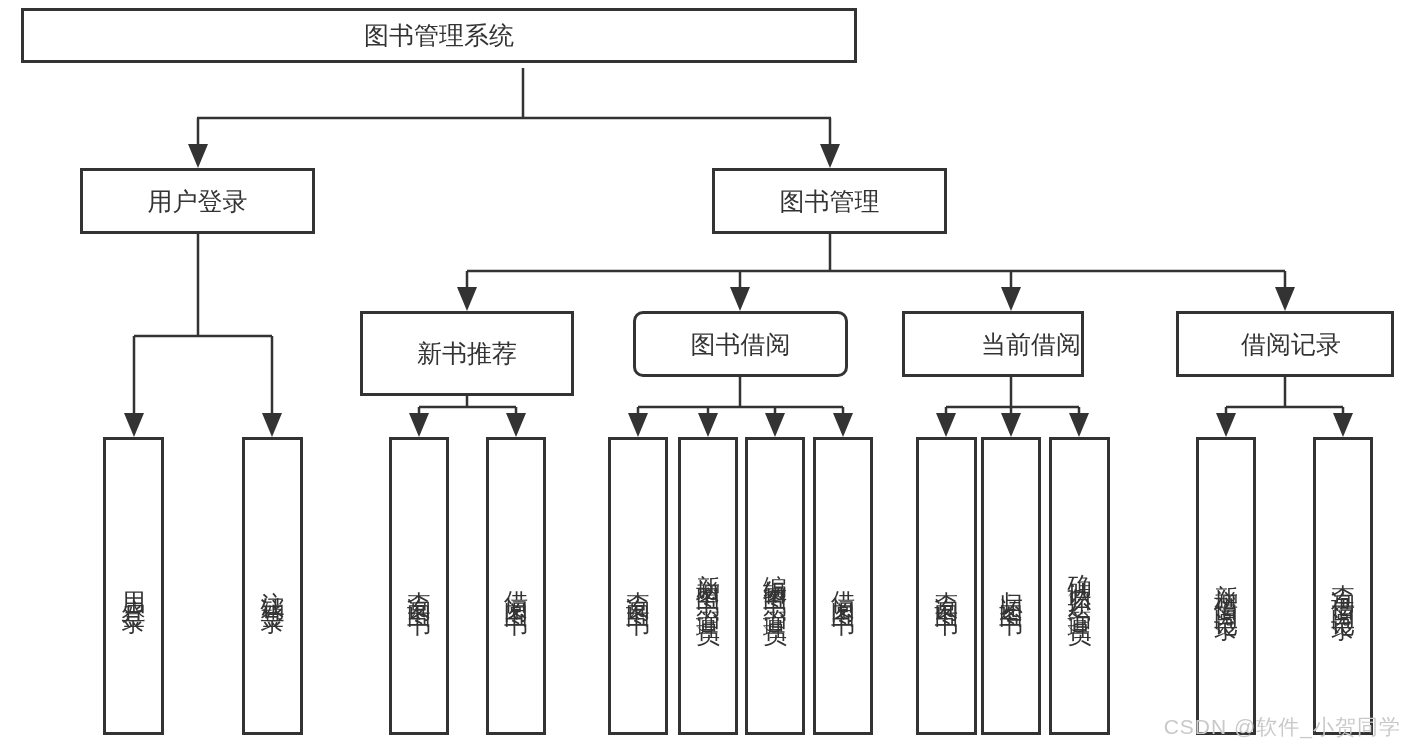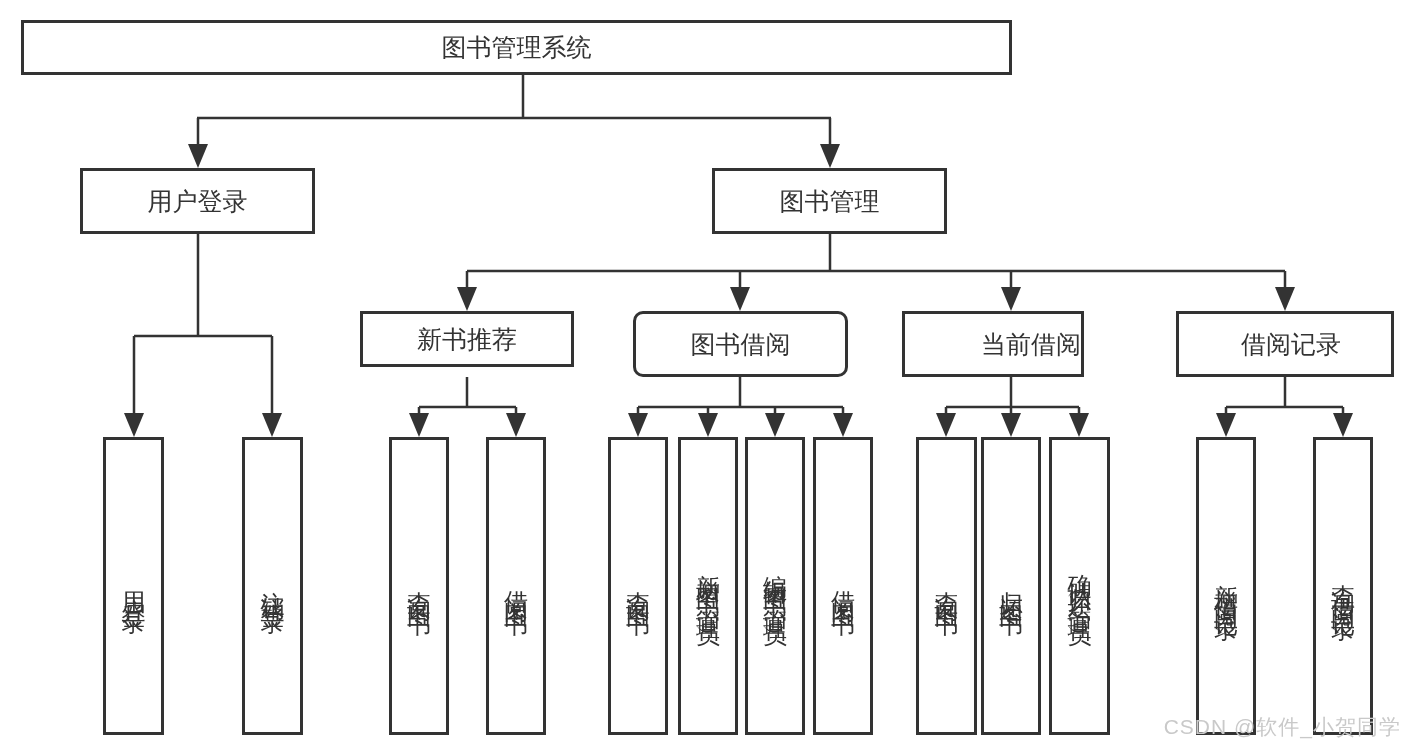--- a/index.html
+++ b/index.html
@@ -93,32 +93,32 @@
       <polygon points="765,413 785,413 775,437"></polygon>
       <polygon points="833,413 853,413 843,437"></polygon>
       <polygon points="936,413 956,413 946,437"></polygon>
       <polygon points="1001,413 1021,413 1011,437"></polygon>
       <polygon points="1069,413 1089,413 1079,437"></polygon>
       <polygon points="1216,413 1236,413 1226,437"></polygon>
       <polygon points="1333,413 1353,413 1343,437"></polygon>
     </g>
   </svg>
 
-  <div class="node" style="left:21px; top:20px; width:991px; height:55px;">
+  <div class="node" style="left:21px; top:8px; width:836px; height:55px;">
     <span>图书管理系统</span>
   </div>
 
   <div class="node" style="left:80px; top:168px; width:235px; height:66px;">
     <span>用户登录</span>
   </div>
   <div class="node" style="left:712px; top:168px; width:235px; height:66px;">
     <span>图书管理</span>
   </div>
 
-  <div class="node" style="left:360px; top:311px; width:214px; height:56px;">
+  <div class="node" style="left:360px; top:311px; width:214px; height:85px;">
     <span>新书推荐</span>
   </div>
   <div class="node" style="left:633px; top:311px; width:215px; height:66px;border-radius:10px;">
     <span>图书借阅</span>
   </div>
   <div class="node" style="left:902px; top:311px; width:182px; height:66px;justify-content:flex-end;">
     <span>当前借阅</span>
   </div>
   <div class="node" style="left:1176px; top:311px; width:218px; height:66px;padding-left:12px;">
     <span>借阅记录</span>

